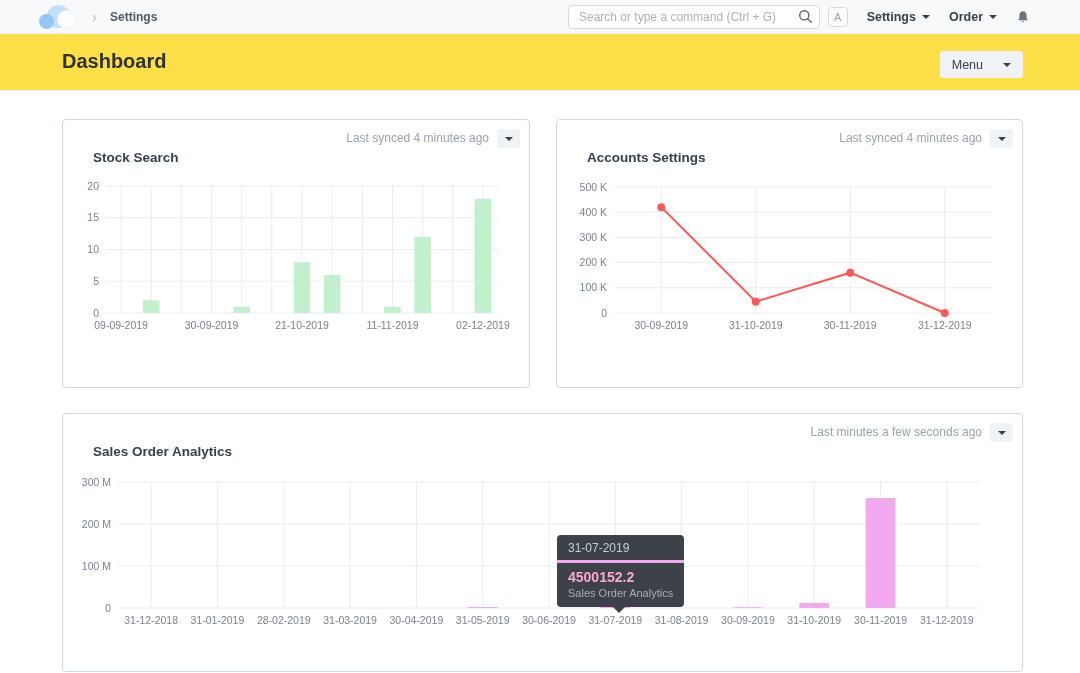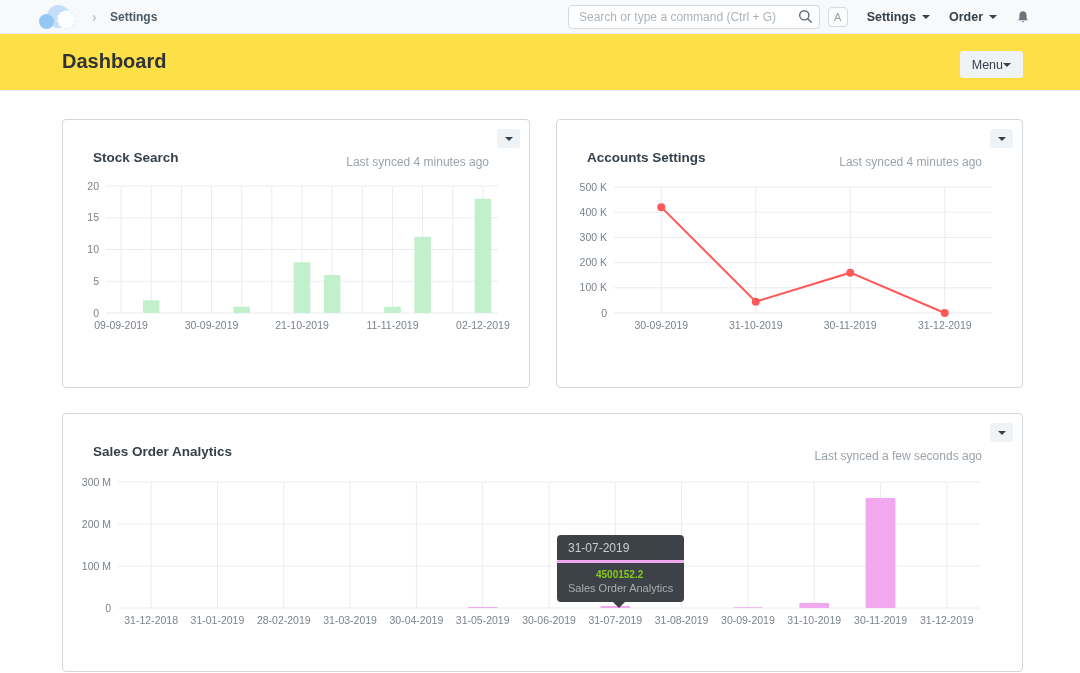--- a/index.html
+++ b/index.html
@@ -28,44 +28,44 @@
   .caret { width:0; height:0; border-left:4px solid transparent; border-right:4px solid transparent;
     border-top:4px solid #36414c; display:inline-block; }
   .bell { cursor:pointer; display:flex; align-items:center; }
 
   
   .page-head { position:absolute; top:34px; left:0; width:1080px; height:57px; background:#fde047;
     border-bottom:1px solid #ebeef0; z-index:10; }
   .page-title { position:absolute; left:62px; top:16px; font-size:20px; font-weight:700; color:#2f3337; }
   .menu-btn { position:absolute; right:57px; top:17px; height:27px; padding:0 12px; background:#f0f3f6;
     border:none; border-radius:3px; font-family:inherit; font-size:12.5px; color:#36414c;
-    display:flex; align-items:center; gap:0; cursor:pointer; }
+    display:flex; align-items:center; gap:20px; cursor:pointer; }
 
   
   .card { position:absolute; background:#fff; border:1px solid #d1d8dd; border-radius:4px; }
   .card-stock   { left:62px;  top:119px; width:468px; height:269px; }
   .card-payable { left:556px; top:119px; width:467px; height:269px; }
   .card-sales   { left:62px;  top:413px; width:961px; height:259px; }
-  .sync { position:absolute; right:40px; top:11px; font-size:12px; color:#9aa3ab; white-space:nowrap;margin-top:24px; }
+  .sync { position:absolute; right:40px; top:11px; font-size:12px; color:#9aa3ab; white-space:nowrap; }
   .sync-btn { position:absolute; right:9px; top:9px; width:23px; height:19px; background:#f0f3f6;
     border:none; border-radius:3px; display:flex; align-items:center; justify-content:center; cursor:pointer; }
   .card-title { position:absolute; left:30px; top:30px; font-size:13.5px; font-weight:700; color:#36414c; }
   .chart-svg { position:absolute; }
   .svg-stock   { left:15px; top:56px; }
   .svg-payable { left:15px; top:56px; }
   .svg-sales   { left:15px; top:55px; }
   svg text { font-family:"Liberation Sans", sans-serif; }
 
   
   .chart-tooltip { position:absolute; left:494px; top:121px; background:var(--tt-bg,#3d4248);
     border-radius:4px; z-index:5; white-space:nowrap; }
   .tt-title { padding:6px 11px 5px; font-size:12px; color:#c9ced3;
     border-bottom:3px solid var(--tt-divider,#f1a8ef); }
   .tt-body { padding:6px 11px 8px; }
-  .tt-value { font-size:10px; font-weight:700; color:#84cc16;margin-left:28px; }
+  .tt-value { font-size:14px; font-weight:700; color:#f9a8d4; }
   .tt-label { font-size:11px; color:#a8adb2; margin-top:2px; }
   .tt-caret { position:absolute; bottom:-6px; left:56px; width:0; height:0;
     border-left:6px solid transparent; border-right:6px solid transparent;
     border-top:6px solid var(--tt-bg,#3d4248); }
 </style>
 </head>
 <body>
 
 <header class="navbar">
   <div class="logo">
@@ -187,21 +187,21 @@
       <text x="372.75" y="153" text-anchor="middle" fill="#7b838b" font-size="10.5">31-12-2019</text>
       <polyline points="89.25,31.16000000000001 183.75,125.66 278.25,96.68 372.75,137" fill="none" stroke="#ff5858" stroke-width="2"></polyline>
       <circle cx="89.25" cy="31.16000000000001" r="4" fill="#ff5858"></circle>
       <circle cx="183.75" cy="125.66" r="4" fill="#ff5858"></circle>
       <circle cx="278.25" cy="96.68" r="4" fill="#ff5858"></circle>
       <circle cx="372.75" cy="137" r="4" fill="#ff5858"></circle>
     </svg>
 </section>
 
 <section class="card card-sales">
-  <span class="sync">Last synced a few seconds ago</span>
+  <span class="sync">Last minutes a few seconds ago</span>
   <button class="sync-btn">
     <span class="caret"></span>
   </button>
   <h2 class="card-title">Sales Order Analytics</h2>
   <svg id="chart-sales" class="chart-svg svg-sales" width="930" height="165">
       <line x1="73.15384615384616" y1="13" x2="73.15384615384616" y2="139" stroke="#e9ecef" stroke-width="1"></line>
       <line x1="139.46153846153845" y1="13" x2="139.46153846153845" y2="139" stroke="#e9ecef" stroke-width="1"></line>
       <line x1="205.76923076923077" y1="13" x2="205.76923076923077" y2="139" stroke="#e9ecef" stroke-width="1"></line>
       <line x1="272.0769230769231" y1="13" x2="272.0769230769231" y2="139" stroke="#e9ecef" stroke-width="1"></line>
       <line x1="338.38461538461536" y1="13" x2="338.38461538461536" y2="139" stroke="#e9ecef" stroke-width="1"></line>

